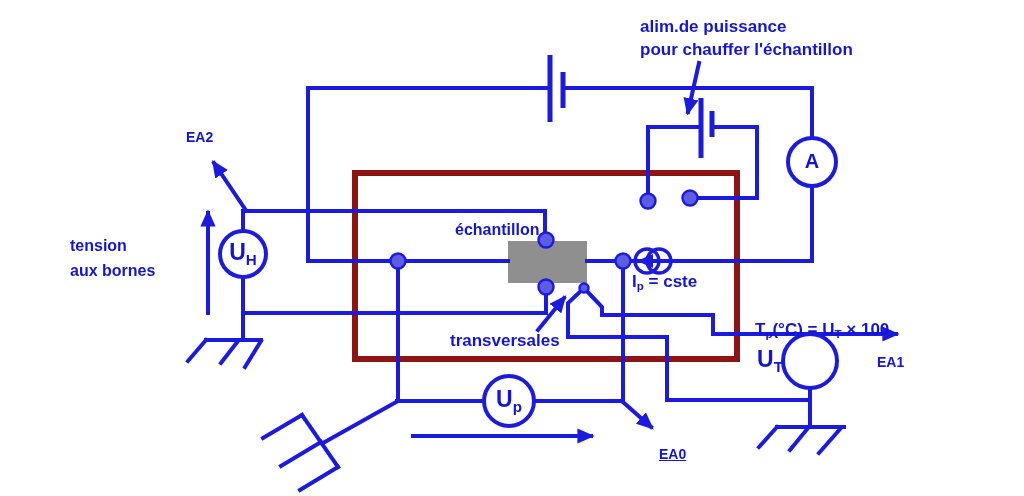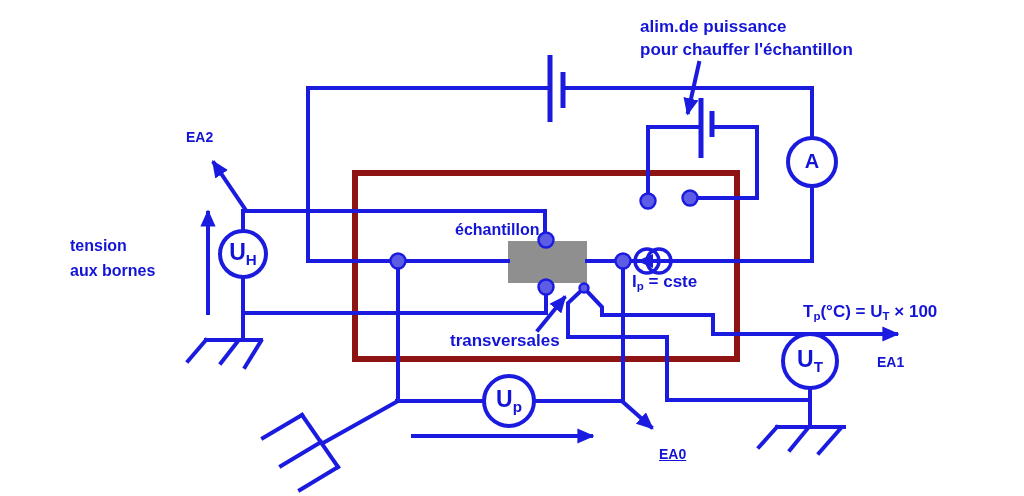--- a/index.html
+++ b/index.html
@@ -146,33 +146,33 @@
   </div>
 
   <div class="lbl" style="left:455px;top:220px;">échantillon</div>
 
   <div class="lbl fs17" style="left:450px;top:331px;">transversales</div>
 
   <div class="lbl fs17" style="left:632px;top:272px;">
     <span>I</span><sub>p</sub><span> = cste</span>
   </div>
 
-  <div class="lbl fs17" style="left:755px;top:302px;margin-left:48px;">
+  <div class="lbl fs17" style="left:755px;top:320px;">
     <span>T</span><sub>p</sub><span>(°C) = U</span><sub>T</sub><span> × 100</span>
   </div>
 
   <div class="lbl fs19" style="left:877px;top:354px;">EA1</div>
 
   <div class="lbl fs19" style="left:659px;top:446px;text-decoration:underline;">EA0</div>
 
 
   <div class="meter-lbl" style="left:243px;top:254px;">
     <span>U</span><sub>H</sub>
   </div>
   <div class="meter-lbl ammeter-lbl" style="left:812px;top:162px;">A</div>
-  <div class="meter-lbl" style="left:810px;top:361px;">
+  <div class="meter-lbl" style="left:770px;top:361px;">
     <span>U</span><sub>T</sub>
   </div>
   <div class="meter-lbl" style="left:509px;top:401px;text-align:center;">
     <span>U</span><sub>p</sub>
   </div>
 
 </div>
 
 </body></html>

